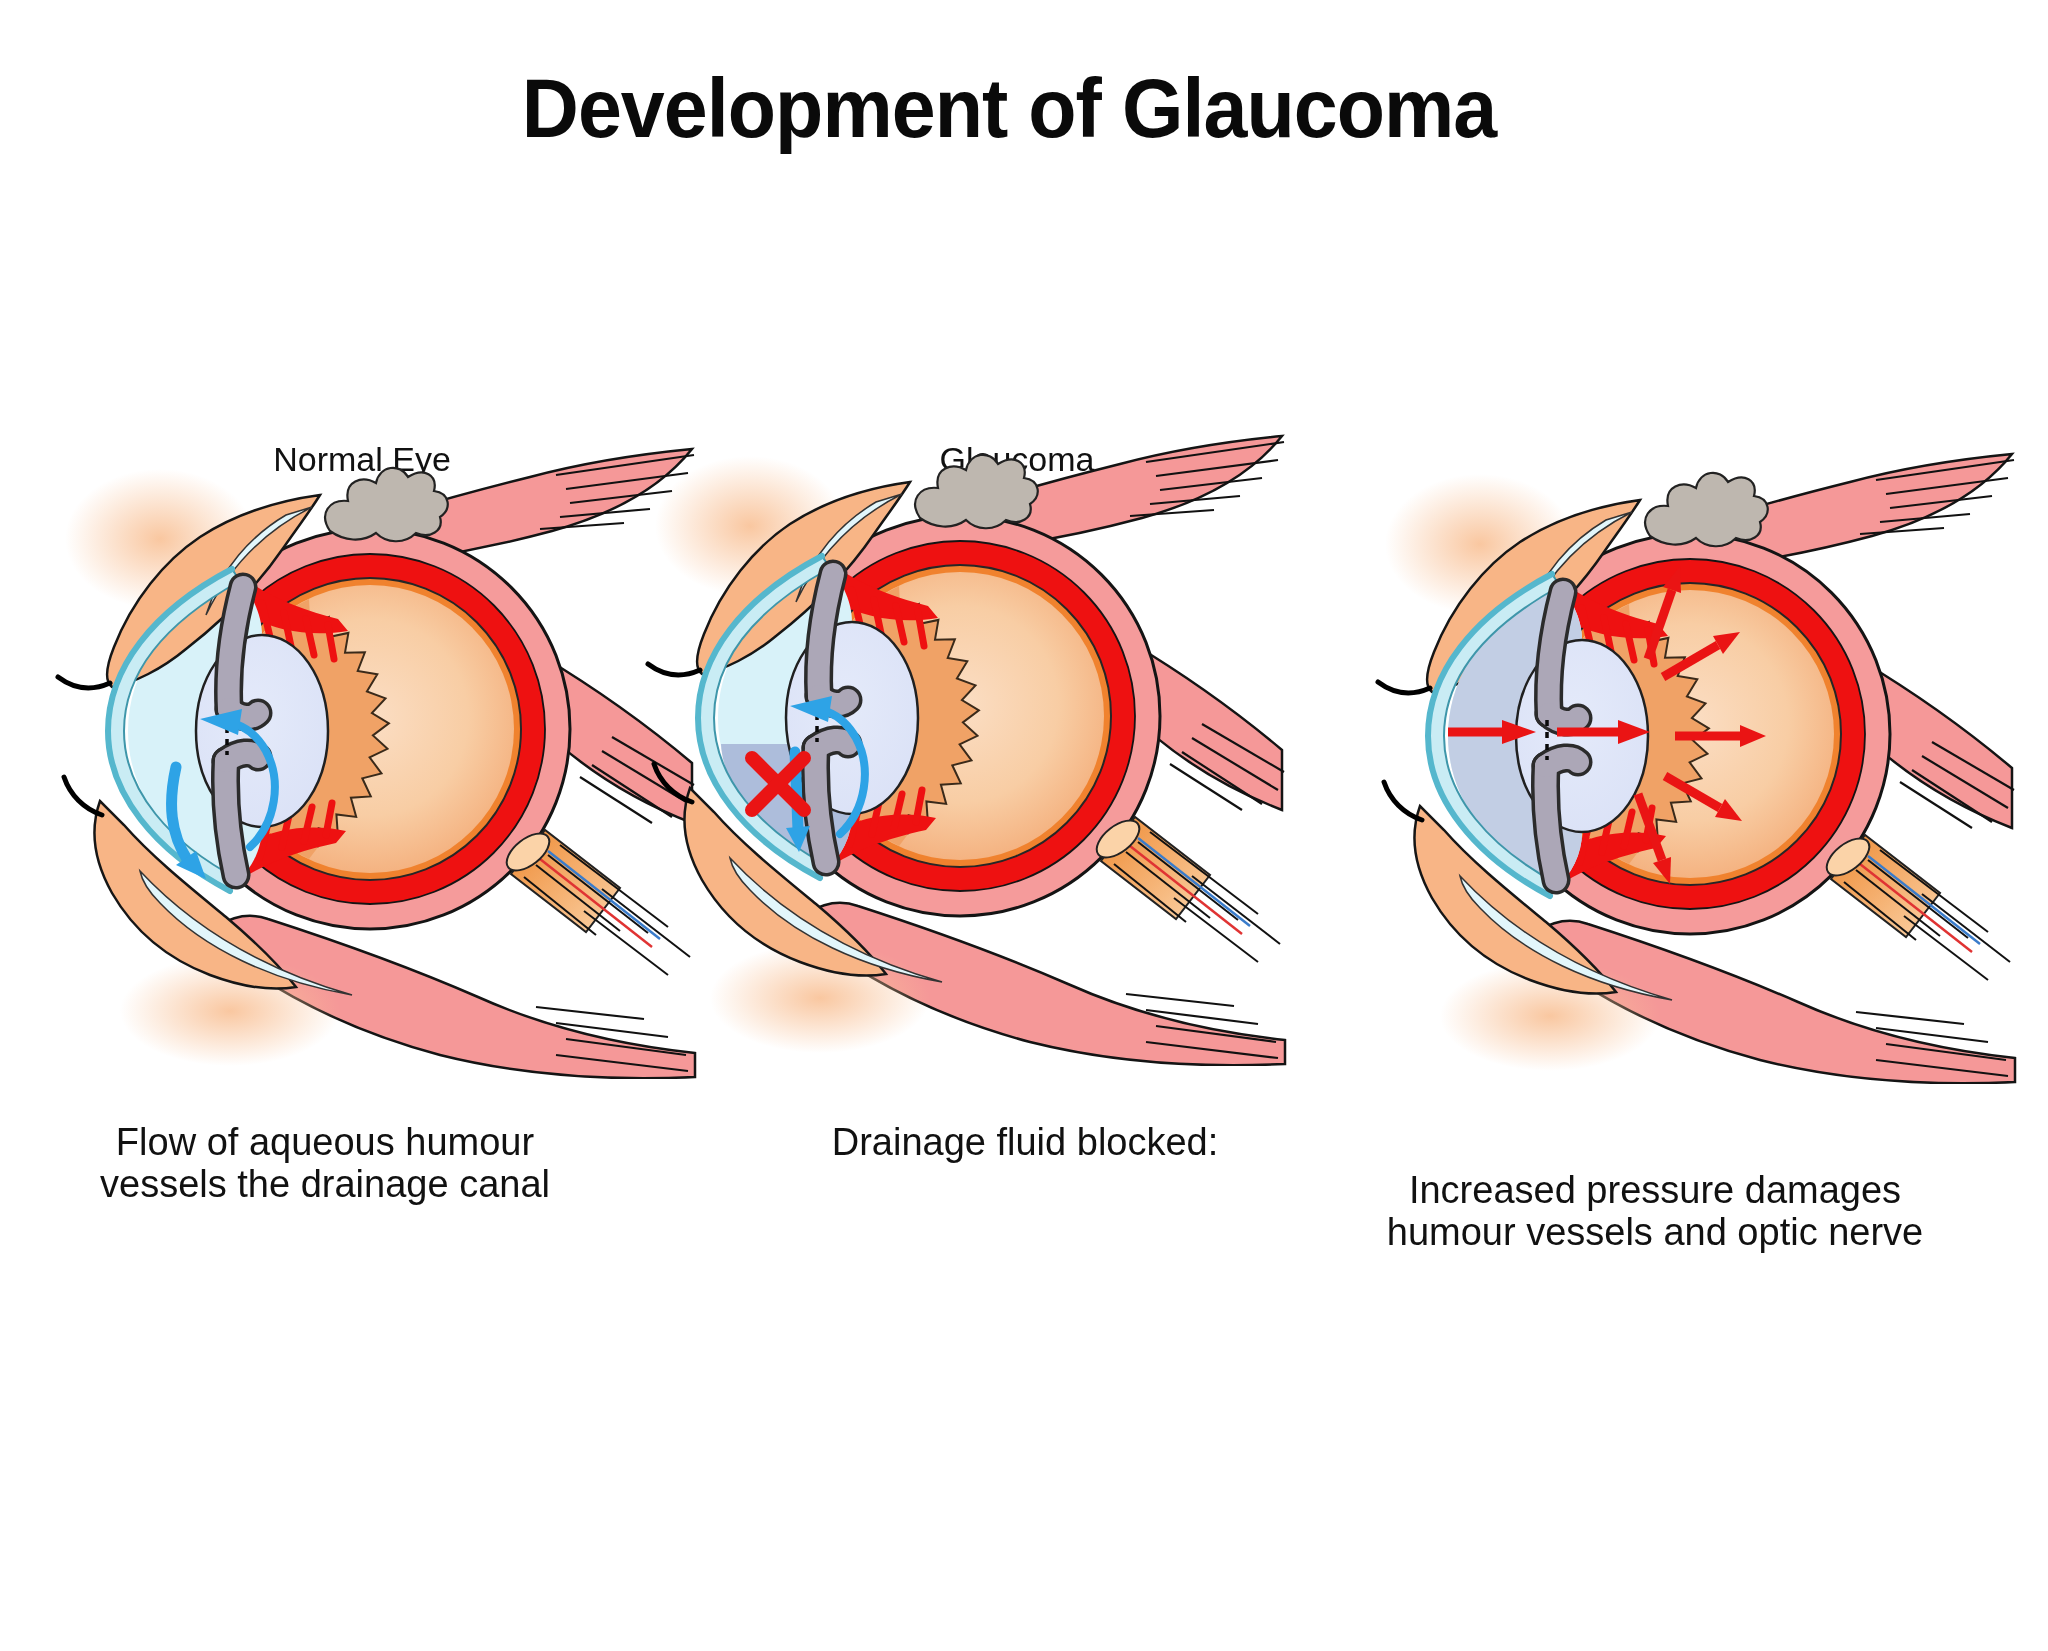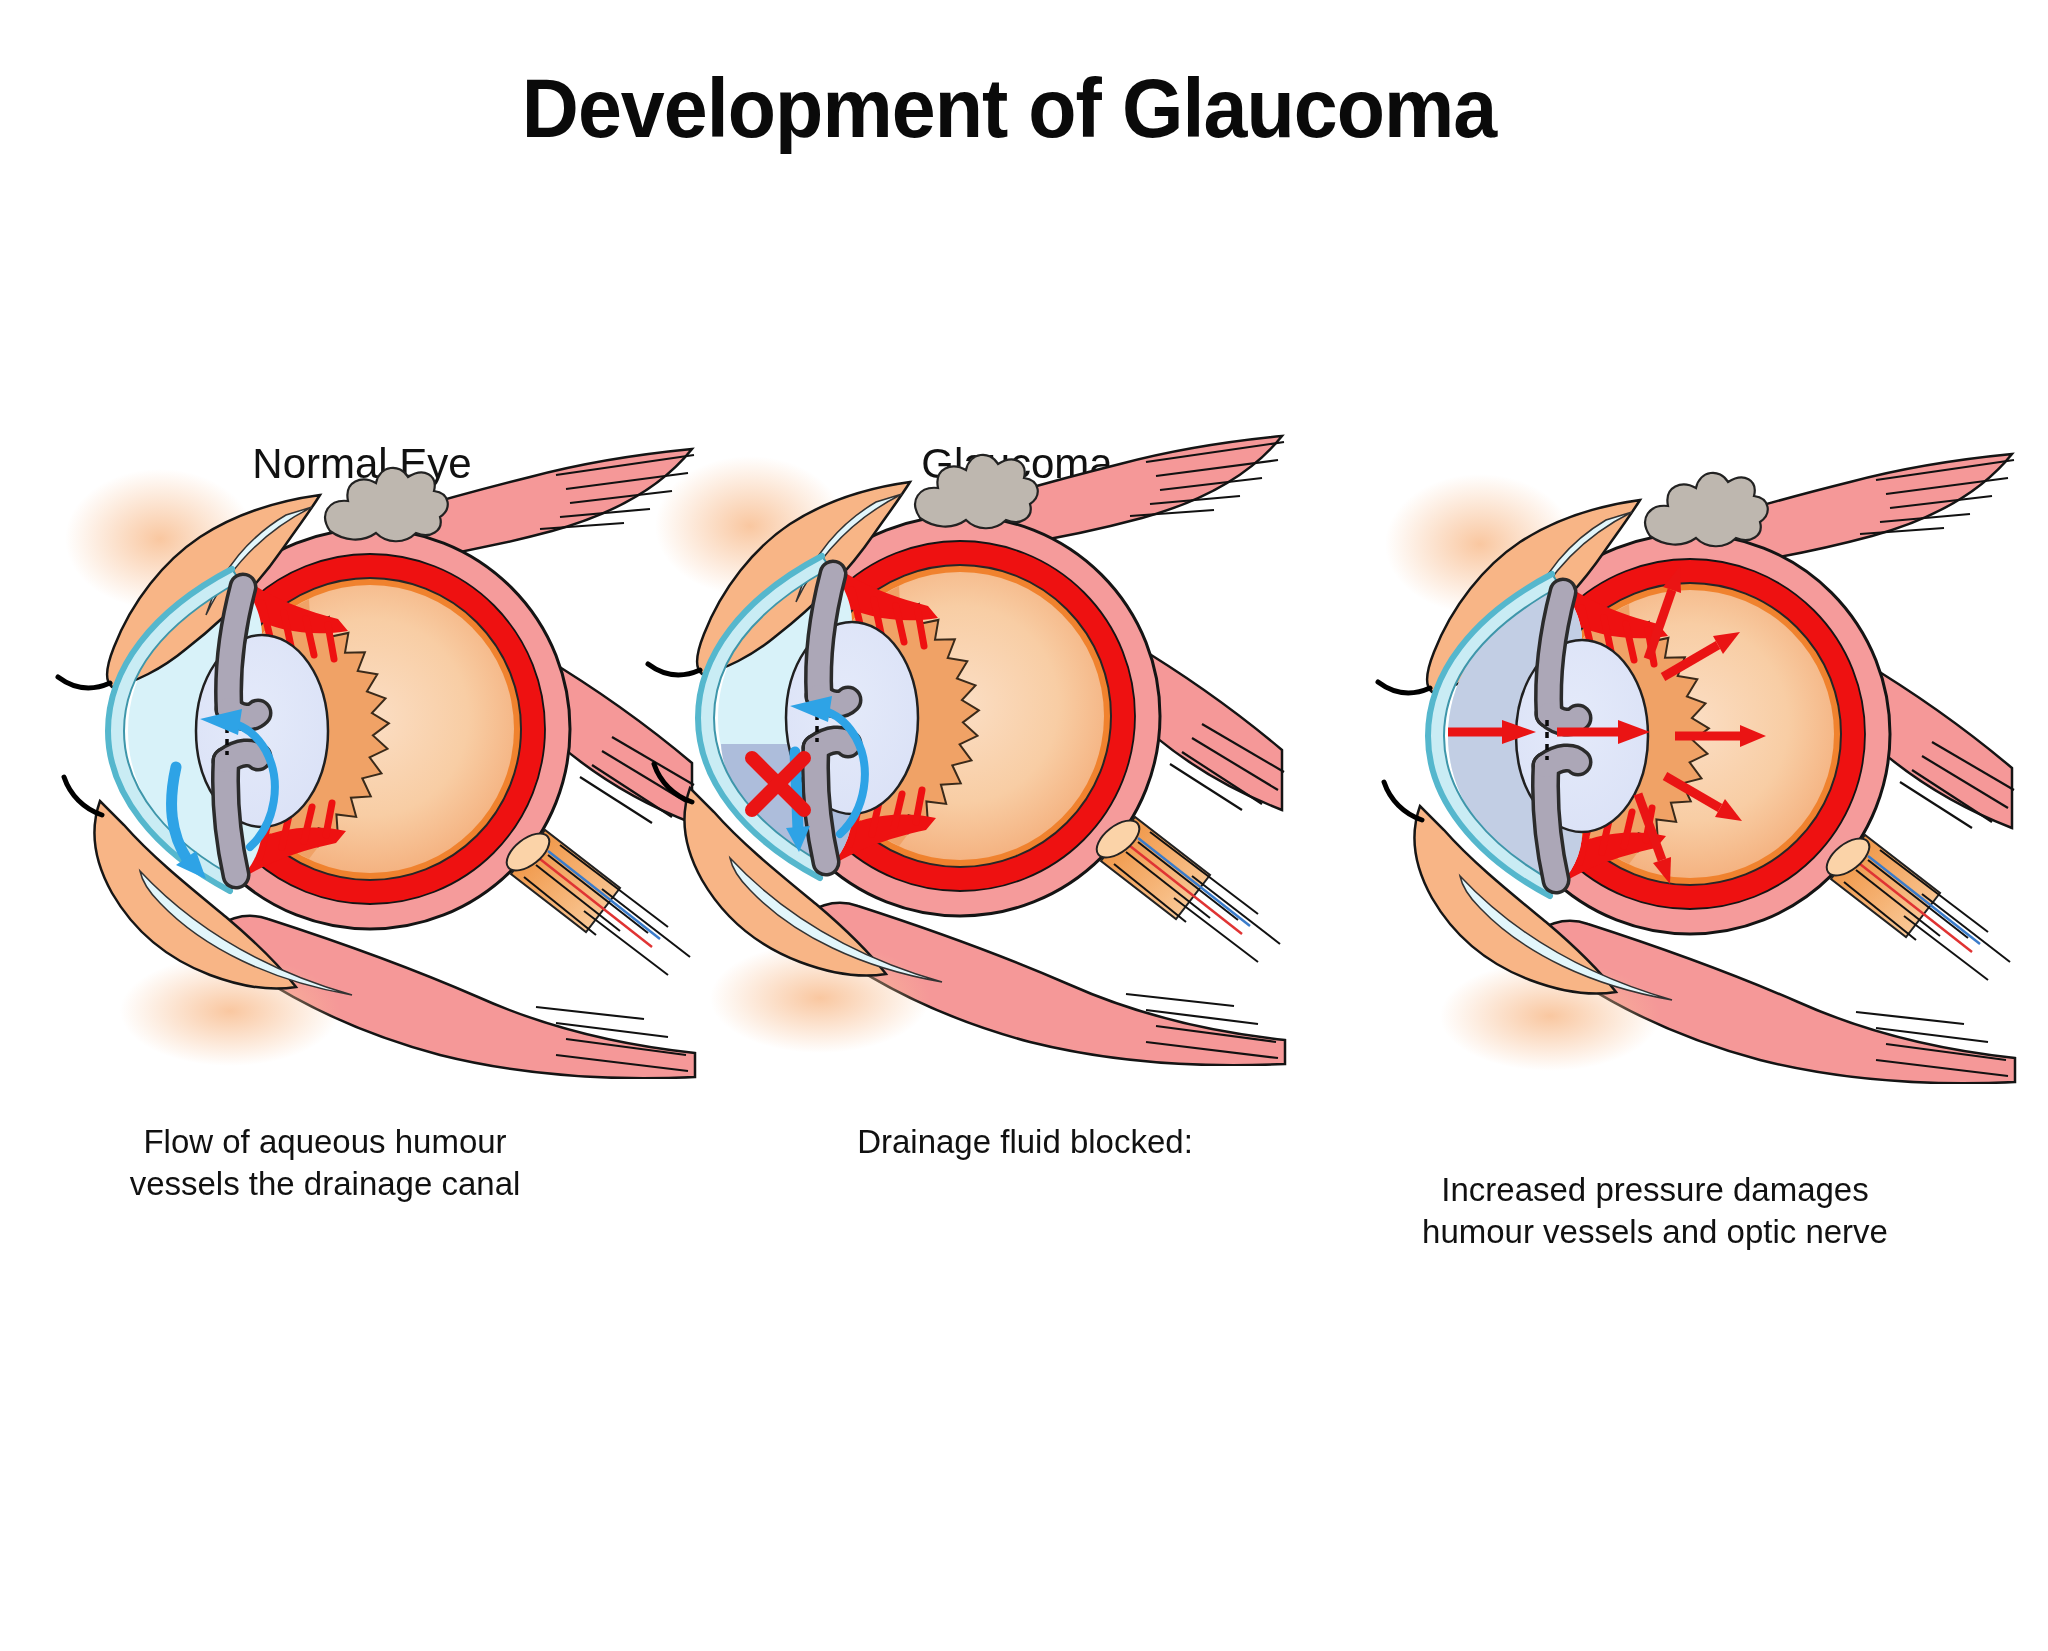--- a/index.html
+++ b/index.html
@@ -1,24 +1,24 @@
 <!DOCTYPE html>
 <html style="--c-outline: #141414; --c-sclera_pink: #F59B9B; --c-muscle_pink: #F59898; --c-choroid_red: #EE1111; --c-retina_orange: #F0822E; --c-vitreous_center: #FBDEC4; --c-vitreous_mid: #F8CDA4; --c-vitreous_edge: #F3A873; --c-ciliary_orange: #F0A266; --c-cornea_band: #C9ECF4; --c-cornea_edge: #55B7CD; --c-chamber_normal: #D8F2F9; --c-fluid_buildup: #A9B8D8; --c-pressure_chamber: #C2CEE4; --c-iris_gray: #ACA7B7; --c-iris_outline: #2B2B2B; --c-lens_fill: #DAE1F6; --c-lens_center: #E4EAFA; --c-skin: #F8B586; --c-skin_glow: #F9C49B; --c-gland_gray: #BEB7AF; --c-conjunctiva: #E2F6FB; --c-flow_blue: #2EA3E6; --c-alert_red: #EA1414; --c-nerve_orange: #EE8A33; --c-nerve_light: #FBD3A8;"><head>
 <meta charset="utf-8">
 <style>
   html,body{margin:0;padding:0;}
   body{width:2048px;height:1651px;position:relative;background:#ffffff;overflow:hidden;
        font-family:"Liberation Sans", sans-serif;}
   .canvas{position:absolute;inset:0;border-radius:22px;}
   .page-title{position:absolute;top:60px;left:1009px;transform:translateX(-50%) scaleX(.94);
        font-size:84px;font-weight:bold;color:#0a0a0a;white-space:nowrap;letter-spacing:-1px;}
-  .col-label{position:absolute;top:440px;transform:translateX(-50%);font-size:42px;color:#111;
+  .col-label{position:absolute;top:440px;transform:translateX(-50%);font-size:34px;color:#111;
        white-space:nowrap;}
   .col-label.l1{left:362px;} .col-label.l2{left:1017px;} .col-label.l3{left:1655px;}
-  .caption{position:absolute;top:1121px;transform:translateX(-50%);font-size:33px;line-height:42px;
+  .caption{position:absolute;top:1121px;transform:translateX(-50%);font-size:38px;line-height:42px;
        color:#111;text-align:center;white-space:nowrap;}
   .caption.c1{left:325px;} .caption.c2{left:1025px;} .caption.c3{left:1655px;margin-top:48px;}
   .panel-svg{position:absolute;}
   .svg1{left:0px;top:419px;} .svg2{left:590px;top:406px;} .svg3{left:1320px;top:424px;}
 </style>
 </head>
 <body>
 
 <div class="canvas">
 

